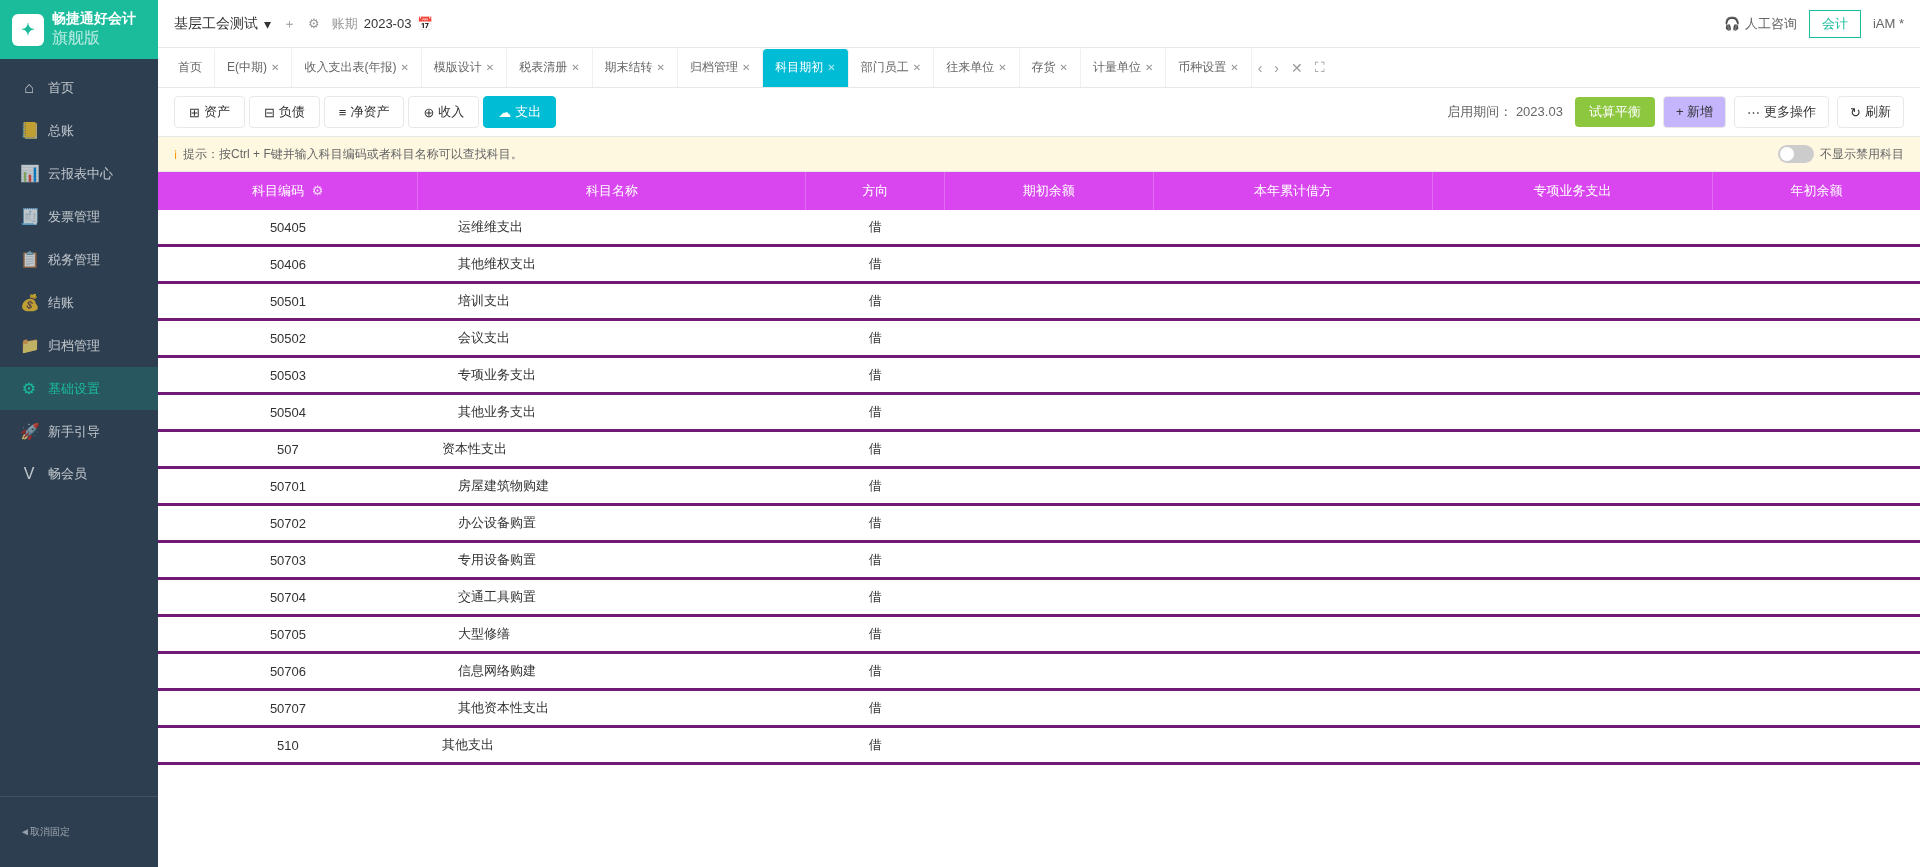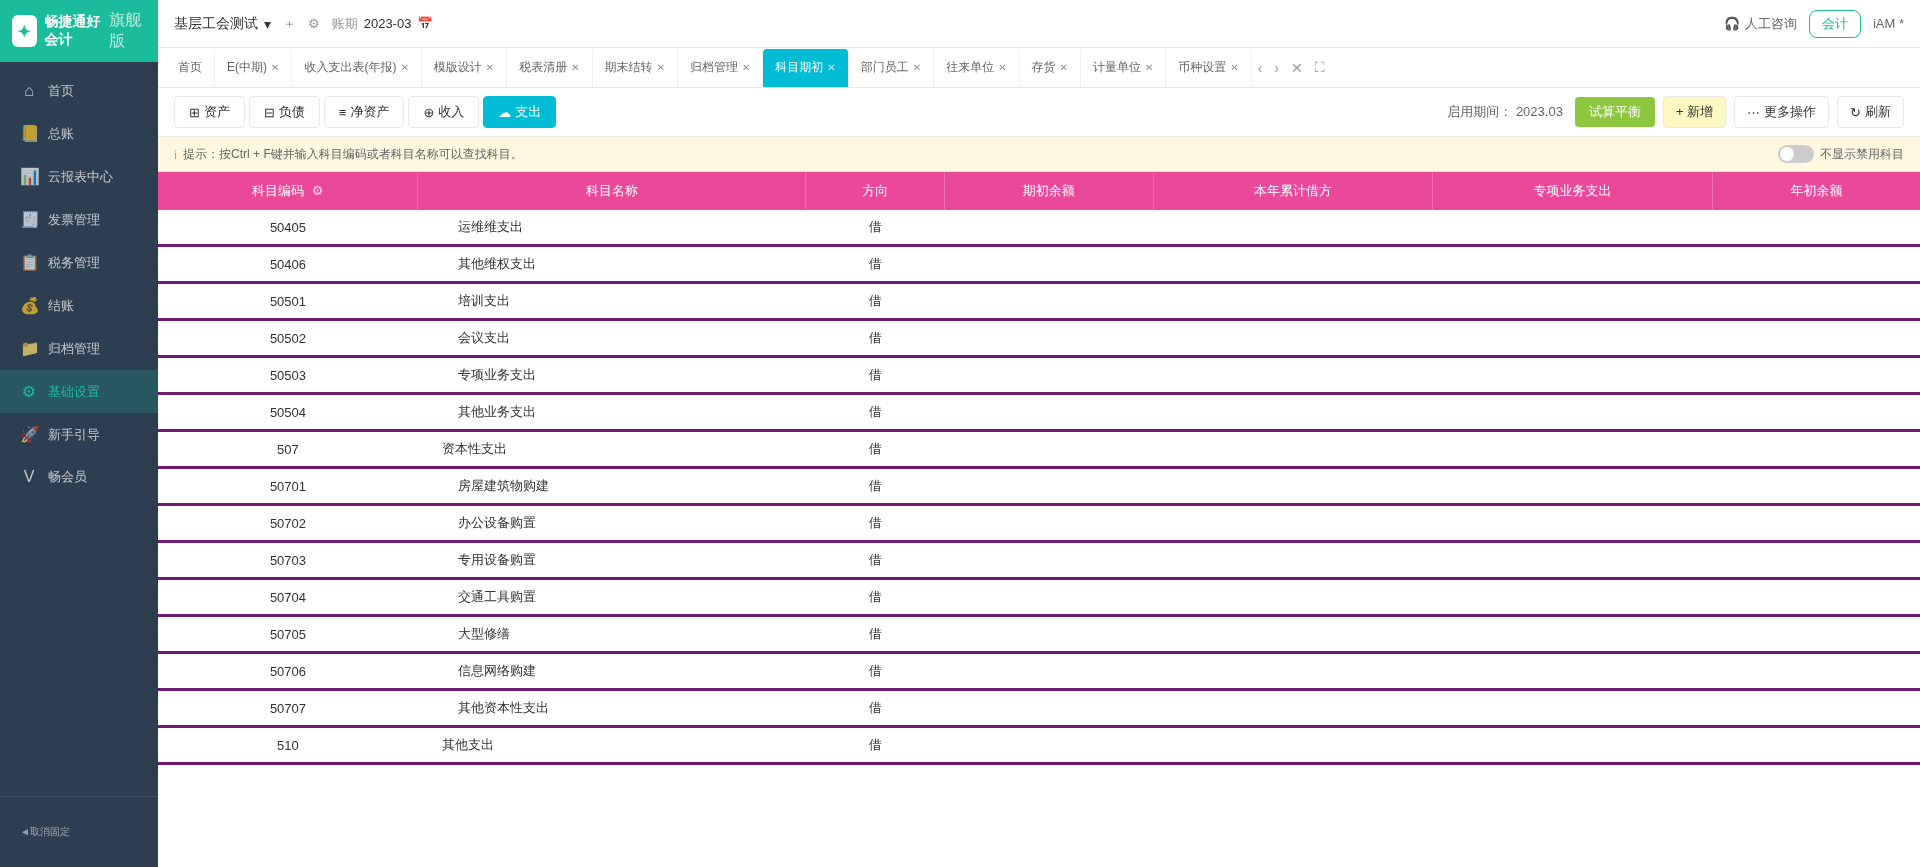--- a/index.html
+++ b/index.html
@@ -2,21 +2,21 @@
 <html><head>
   <meta charset="utf-8">
   <style>
     * { box-sizing: border-box; margin: 0; padding: 0; }
     body { font-family: "Microsoft YaHei", "PingFang SC", sans-serif; font-size: 13px; background: #f0f2f5; display: flex; height: 867px; overflow: hidden; }
 
     
     .sidebar { width: 158px; background: #2c3e50; display: flex; flex-direction: column; height: 100%; color: #fff; flex-shrink: 0; }
     .sidebar-logo { background: #1abc9c; padding: 10px 12px; display: flex; align-items: center; gap: 8px; }
     .sidebar-logo-icon { width: 32px; height: 32px; background: #fff; border-radius: 6px; display: flex; align-items: center; justify-content: center; font-size: 16px; color: #1abc9c; font-weight: bold; }
-    .sidebar-logo-text { display: flex; flex-direction: row; align-items: center; }
+    .sidebar-logo-text { display: flex; flex-direction: column; }
     .sidebar-logo-title { font-size: 14px; font-weight: bold; color: #fff; }
     .sidebar-logo-sub { font-size: 16px; color: rgba(255,255,255,0.7); }
     .sidebar-nav { flex: 1; overflow-y: auto; padding: 8px 0; }
     .sidebar-item { display: flex; align-items: center; gap: 10px; padding: 12px 20px; cursor: pointer; color: rgba(255,255,255,0.7); transition: all 0.2s; }
     .sidebar-item.active { background: rgba(26,188,156,0.2); color: #1abc9c; }
     .sidebar-item-icon { font-size: 16px; width: 18px; text-align: center; }
     .sidebar-item-label { font-size: 13px; }
     .sidebar-footer { padding: 28px 20px; color: rgba(255,255,255,0.5); font-size: 10px; display: flex; align-items: flex-start; gap: 6px; cursor: pointer; border-top: 1px solid rgba(255,255,255,0.1); }
 
     
@@ -24,21 +24,21 @@
 
     
     .top-header { background: #fff; height: 48px; display: flex; align-items: center; padding: 12px 16px; gap: 12px; border-bottom: 1px solid #e8e8e8; flex-shrink: 0; }
     .company-selector { display: flex; align-items: center; gap: 6px; font-size: 14px; color: #333; cursor: pointer; }
     .company-name { font-size: 14px; }
     .header-period { display: flex; align-items: center; gap: 6px; font-size: 13px; color: #666; }
     .header-period-label { color: #999; }
     .header-period-value { color: #333; }
     .header-actions { margin-left: auto; display: flex; align-items: center; gap: 12px; }
     .btn-service { display: flex; align-items: center; gap: 4px; color: #666; font-size: 13px; cursor: pointer; }
-    .btn-account { border: 1px solid #1abc9c; color: #1abc9c; padding: 4px 12px; border-radius: 8px; font-size: 13px; cursor: pointer; background: #fff; }
+    .btn-account { border: 1px solid #1abc9c; color: #1abc9c; padding: 4px 12px; border-radius: 0; font-size: 13px; cursor: pointer; background: #fff; }
     .iam-label { color: #666; font-size: 13px; }
 
     
     .tab-bar { background: #fff; height: 40px; display: flex; align-items: center; padding: 0 8px; border-bottom: 1px solid #e8e8e8; flex-shrink: 0; overflow: hidden; }
     .tab-item { display: flex; align-items: center; gap: 4px; padding: 0 12px; height: 38px; font-size: 12px; color: #666; cursor: pointer; white-space: nowrap; border-right: 1px solid #f0f0f0; flex-shrink: 0; }
     .tab-item.active { background: #00bcd4; color: #fff; border-radius: 4px 4px 0 0; }
     .tab-close { font-size: 10px; opacity: 0.7; }
     .tab-nav-btn { padding: 0 6px; cursor: pointer; color: #999; font-size: 14px; }
     .tab-close-all { padding: 0 6px; cursor: pointer; color: #999; font-size: 14px; }
     .tab-expand { padding: 0 6px; cursor: pointer; color: #999; font-size: 14px; }
@@ -46,35 +46,35 @@
     
     .page-content { flex: 1; background: #f5f5f5; overflow: hidden; display: flex; flex-direction: column; }
 
     
     .filter-bar { background: #fff; padding: 8px 16px; display: flex; align-items: center; gap: 4px; border-bottom: 1px solid #e8e8e8; flex-shrink: 0; }
     .filter-btn { display: flex; align-items: center; gap: 4px; padding: 6px 14px; border: 1px solid #e8e8e8; border-radius: 4px; font-size: 13px; cursor: pointer; color: #333; background: #fff; }
     .filter-btn.active { background: #00bcd4; color: #fff; border-color: #00bcd4; }
     .filter-period { margin-left: auto; font-size: 13px; color: #666; }
     .filter-actions { display: flex; align-items: center; gap: 8px; padding-left: 8px; }
     .btn-balance { background: #8dc63f; color: #fff; border: none; padding: 6px 14px; border-radius: 4px; font-size: 13px; cursor: pointer; }
-    .btn-add { display: flex; align-items: center; gap: 4px; padding: 6px 12px; border: 1px solid #e8e8e8; border-radius: 4px; font-size: 13px; cursor: pointer; color: #333; background: #fef9c3; }
+    .btn-add { display: flex; align-items: center; gap: 4px; padding: 6px 12px; border: 1px solid #e8e8e8; border-radius: 4px; font-size: 13px; cursor: pointer; color: #333; background: #c4b5fd; }
     .btn-more { display: flex; align-items: center; gap: 4px; padding: 6px 12px; border: 1px solid #e8e8e8; border-radius: 4px; font-size: 13px; cursor: pointer; color: #333; background: #fff; }
     .btn-refresh { display: flex; align-items: center; gap: 4px; padding: 6px 12px; border: 1px solid #e8e8e8; border-radius: 4px; font-size: 13px; cursor: pointer; color: #333; background: #fff; }
 
     
     .notice-bar { background: #fff8e1; padding: 8px 16px; font-size: 12px; color: #666; display: flex; align-items: center; gap: 6px; border-bottom: 1px solid #e8e8e8; flex-shrink: 0; }
     .notice-icon { color: #ff9800; }
     .notice-toggle { margin-left: auto; display: flex; align-items: center; gap: 6px; }
     .toggle-switch { width: 36px; height: 18px; background: #ccc; border-radius: 9px; position: relative; cursor: pointer; }
     .toggle-knob { width: 14px; height: 14px; background: #fff; border-radius: 50%; position: absolute; top: 2px; left: 2px; }
 
     
     .table-container { flex: 1; overflow-y: auto; background: #fff; margin: 0; }
     table { width: 100%; border-collapse: collapse; }
-    thead tr { background: #ec4899; color: #fff; }
+    thead tr { background: #d946ef; color: #fff; }
     thead th { padding: 10px 12px; font-size: 13px; font-weight: normal; text-align: center; border-right: 1px solid rgba(255,255,255,0.2); white-space: nowrap; }
     thead th:last-child { border-right: none; }
     tbody tr { border-bottom: 3px solid #701a75; padding-left: 15px; }
     tbody td { padding: 8px 12px; font-size: 13px; color: #333; text-align: center; }
     tbody td:nth-child(1) { text-align: center; }
     tbody td:nth-child(2) { text-align: left; padding-left: 24px; font-family: Liberation Serif, serif; }
     .code-indent { padding-left: 40px !important; }
 
     
     .table-container::-webkit-scrollbar { width: 8px; }

